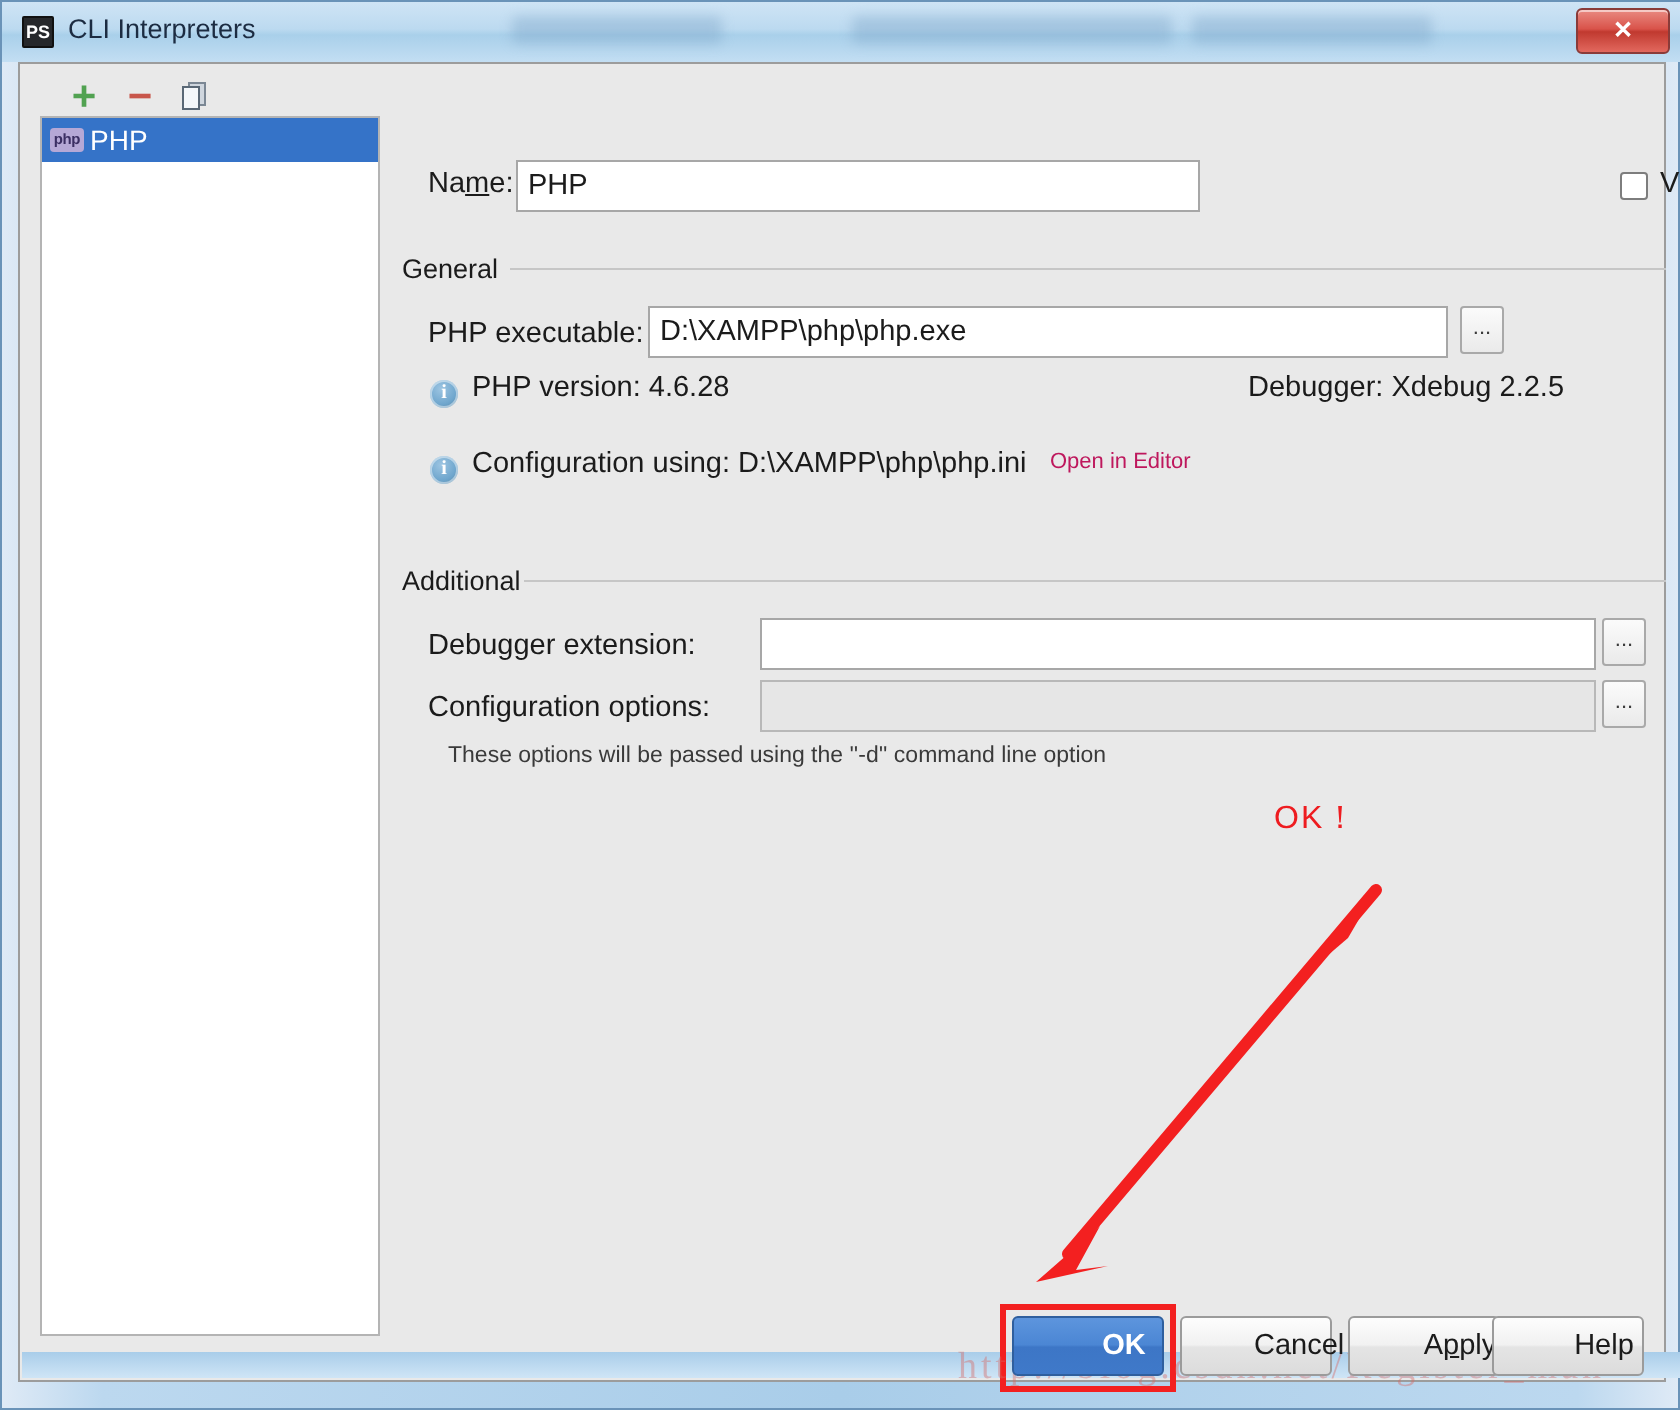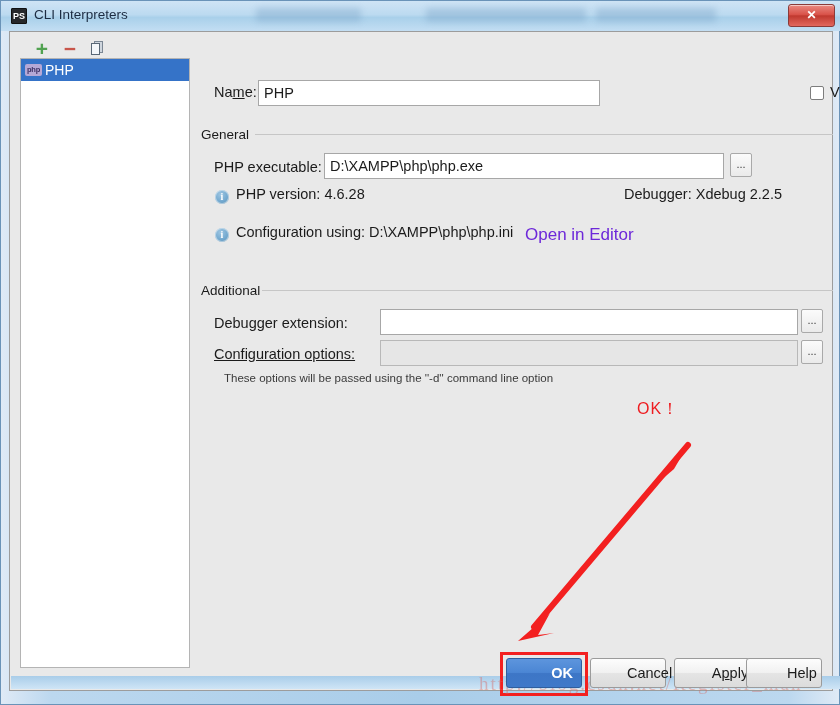--- a/index.html
+++ b/index.html
@@ -233,22 +233,22 @@
     text-align: center;
     color: #ffffff;
     font-size: 10px;
     font-weight: bold;
     line-height: 14px;
     font-family: "Liberation Serif", serif;
   }
 
   .link {
     position: absolute;
-    font-size: 17px;
-    color: #6d28d9;
+    font-size: 11px;
+    color: #be185d;
     cursor: pointer;
     white-space: nowrap;
   }
   .hint {
     position: absolute;
     font-size: 11.5px;
     color: #3a3a3a;
     white-space: nowrap;
   }
 
@@ -374,21 +374,21 @@
       <div class="lbl" style="left:36px; top:192px;">Configuration using: D:\XAMPP\php\php.ini</div>
       <div class="link" style="left:325px; top:193px;">Open in Editor</div>
 
       <div class="group-title" style="left:1px; top:251px;">Additional</div>
       <div class="group-line" style="left:62px; top:258px; width:571px;"></div>
 
       <div class="lbl" style="left:14px; top:283px;">Debugger extension:</div>
       <input class="txt" id="debugger-ext-input" style="left: 180px; top: 277px; width: 418px; height: 26px;" value="">
       <div class="ellipsis-btn" style="left:601px; top:277px;">...</div>
 
-      <div class="lbl" style="left:14px; top:314px;text-decoration:underline;">Configuration options:</div>
+      <div class="lbl" style="left:14px; top:314px;">Configuration options:</div>
       <input class="txt readonly" id="config-opts-input" style="left: 180px; top: 308px; width: 418px; height: 26px;" readonly="" value="">
       <div class="ellipsis-btn" style="left:601px; top:308px;">...</div>
 
       <div class="hint" style="left:24px; top:340px;">These options will be passed using the ''-d'' command line option</div>
     </div>
 
     <div id="bottom-edge"></div>
   </div>
 
   <div id="ok-annotation">OK！</div>

